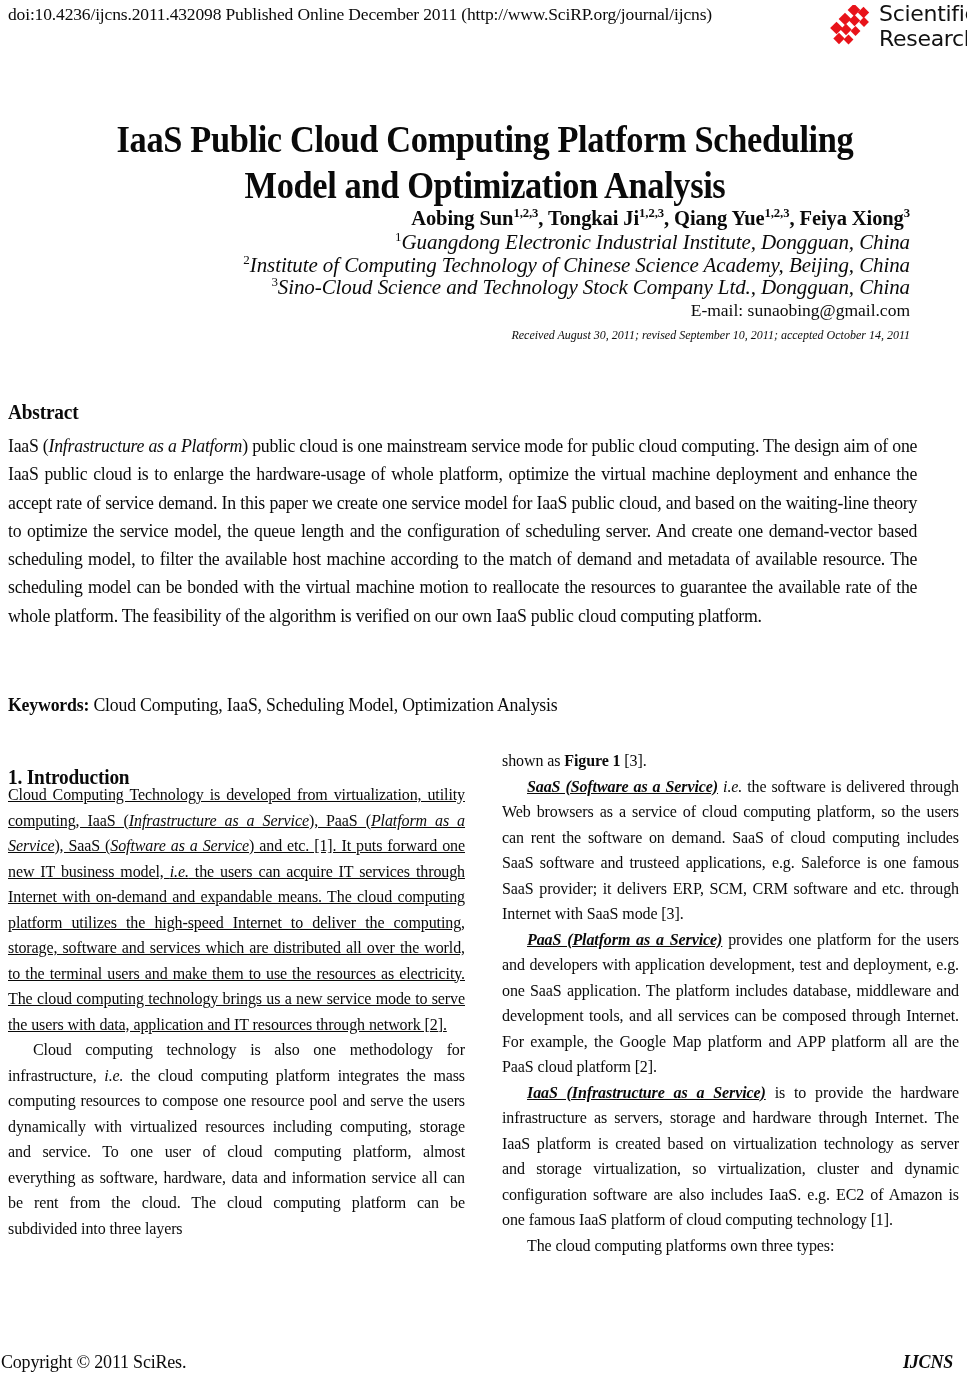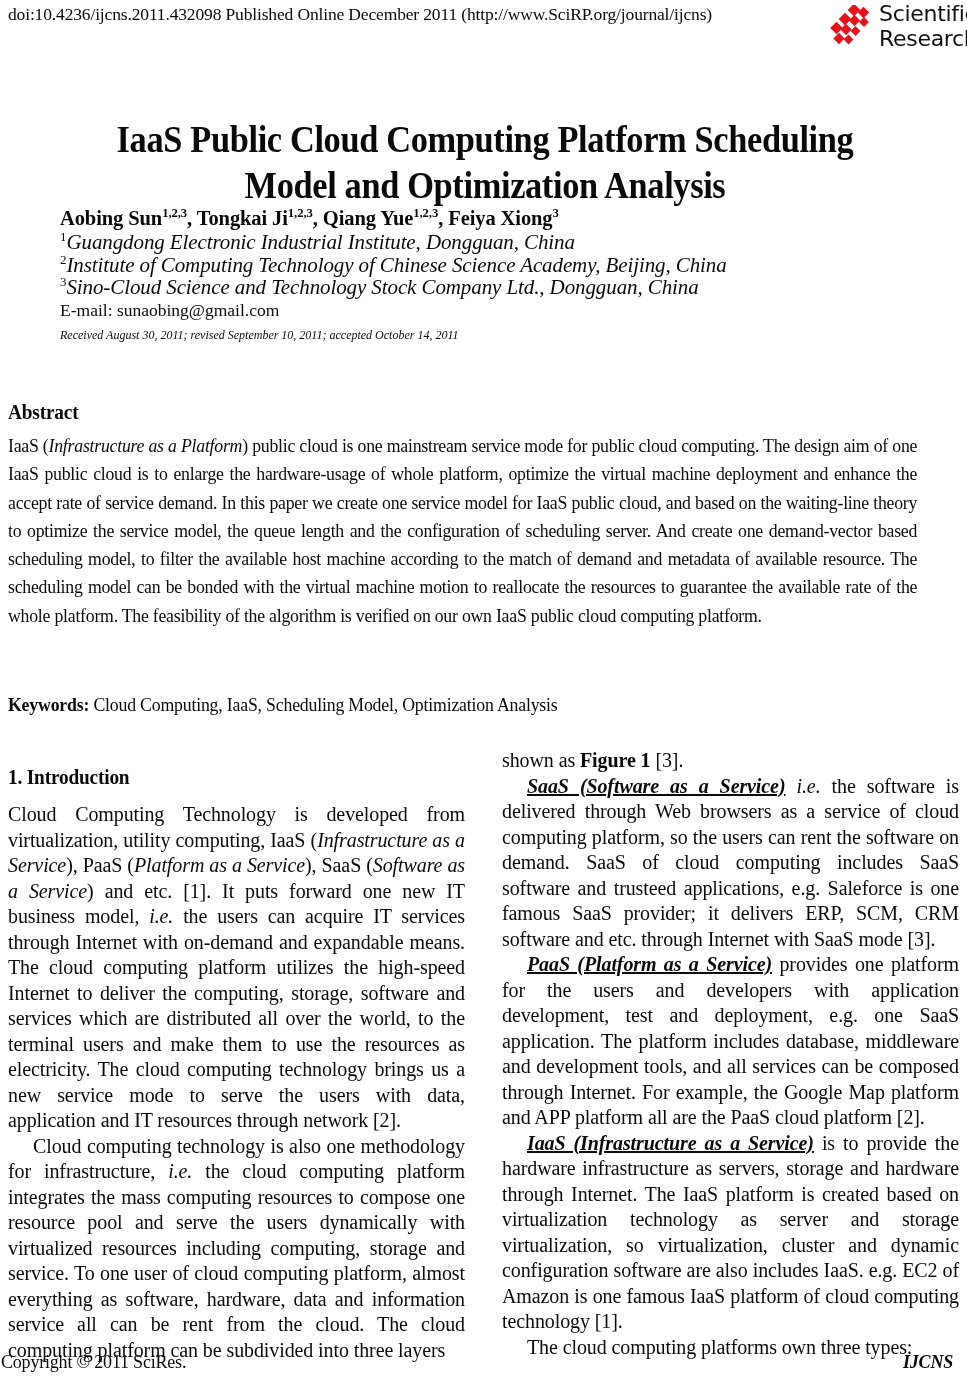--- a/index.html
+++ b/index.html
@@ -91,21 +91,21 @@
     transform: scaleX(0.93);
     transform-origin: center top;
   }
 
   
   .authors-block {
     position: absolute;
     left: 60px;
     top: 205px;
     width: 850px;
-    text-align: left;
+    text-align: right;
   }
   .authors {
     font-weight: bold;
     font-size: 20.5px;
     line-height: 26px;
     letter-spacing: -0.1px;
   }
   .affil {
     font-style: italic;
     font-size: 21px;
@@ -168,34 +168,34 @@
   }
   .keywords b { font-weight: bold; }
 
   
   #intro-head { left: 8px; top: 748px; }
 
   .col {
     position: absolute;
     top: 748px;
     width: 457px;
-    font-size: 20px;
+    font-size: 16px;
     line-height: 25.5px;
     text-align: justify;
     letter-spacing: -0.1px;
   }
   .col-left  { left: 8px; }
   .col-right { left: 502px; }
 
   .col p {
     margin: 0;
     text-indent: 25px;
   }
   .col p.noindent { text-indent: 0; }
-  .col p.afterhead { margin-top: 54px; }
+  .col p.afterhead { margin-top: 34px; text-decoration: underline; }
   .col i { font-style: italic; }
   .col b { font-weight: bold; }
   .col .bi { font-weight: bold; font-style: italic; text-decoration: underline; }
 
   
   .footer {
     position: absolute;
     left: 1px;
     top: 1352px;
     width: 952px;

